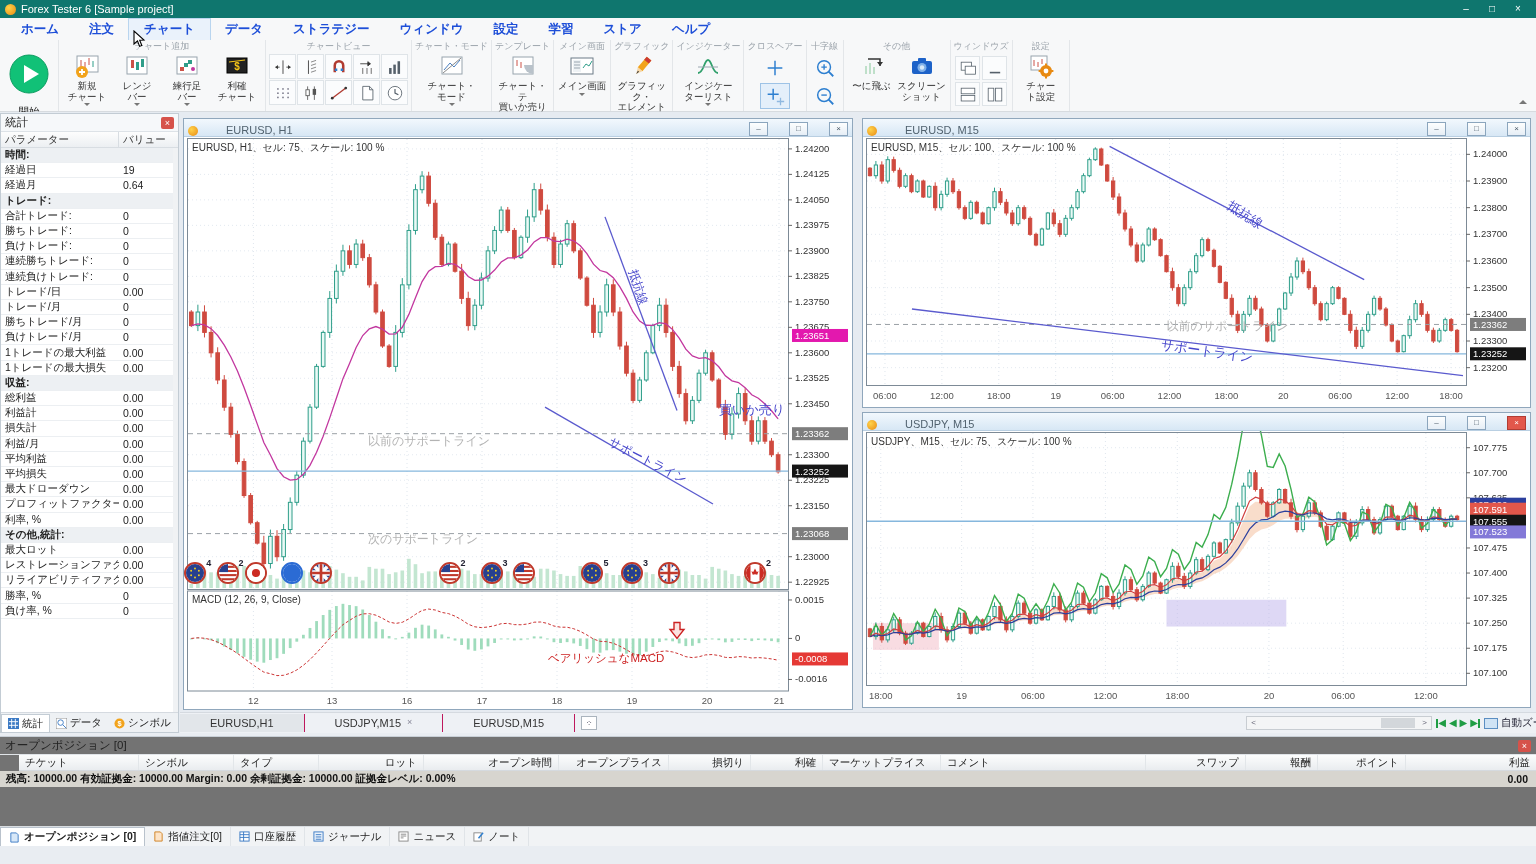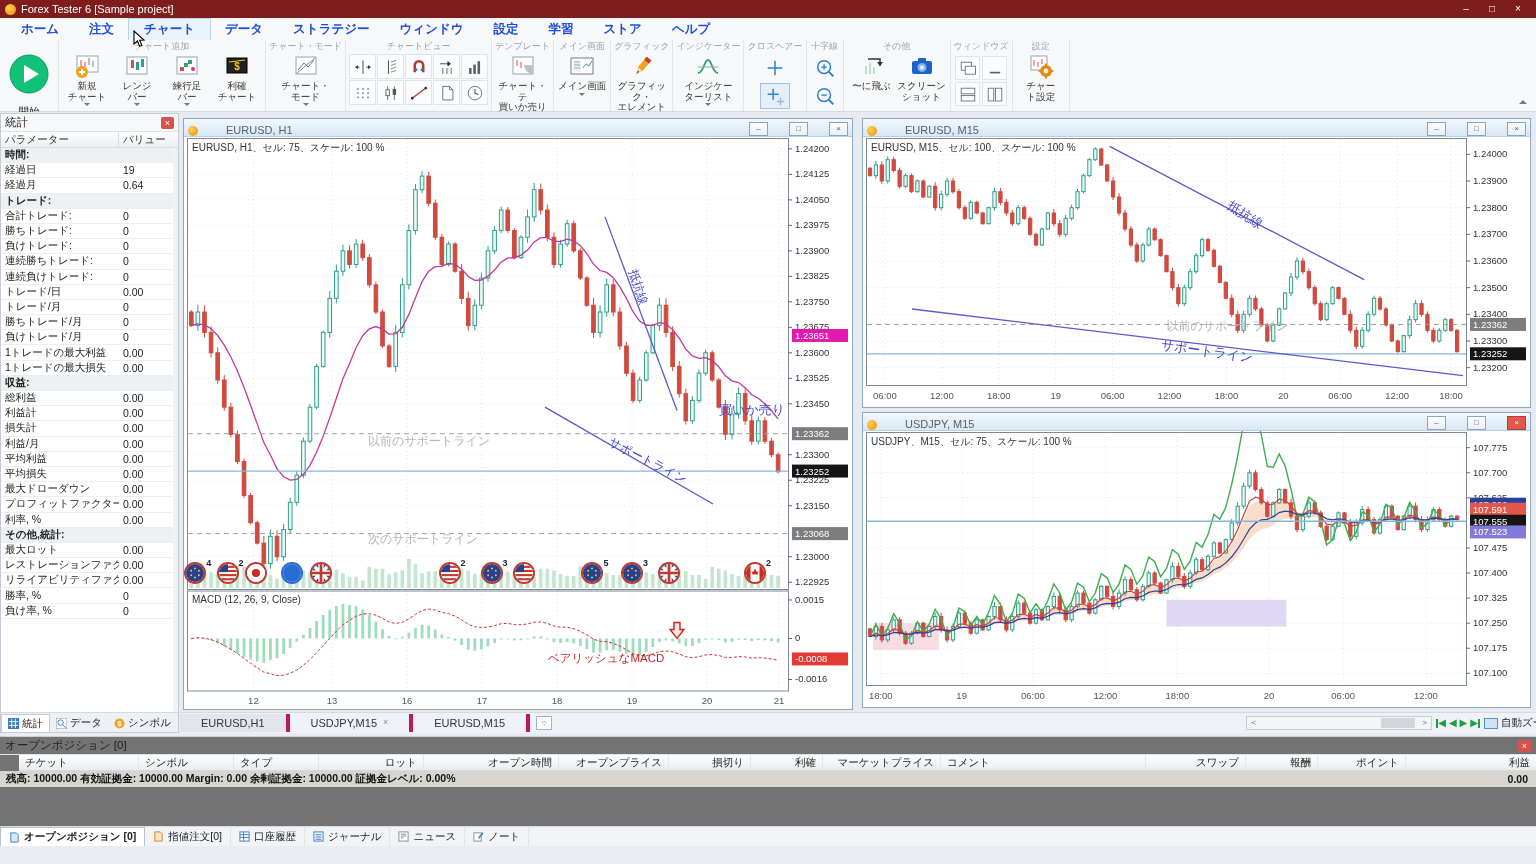--- a/index.html
+++ b/index.html
@@ -1,20 +1,20 @@
 <!DOCTYPE html>
 <html><head>
 <meta charset="utf-8">
 <style>
   html,body{margin:0;padding:0;background:#cfd6dd;}
   *{box-sizing:border-box;}
   #app{position:relative;width:1536px;height:864px;overflow:hidden;background:#e9edf2;
        font-family:"Liberation Sans","DejaVu Sans",sans-serif;font-size:12px;color:#222;}
   
-  .titlebar{height:18px;background:#7f1d1d;color:#fff;display:flex;align-items:center;padding:0 5px;font-size:11px;}
+  .titlebar{height:18px;background:#0f766e;color:#fff;display:flex;align-items:center;padding:0 5px;font-size:11px;}
   .app-ic{width:11px;height:11px;border-radius:50%;background:radial-gradient(circle at 35% 35%,#ffd24a,#e88a12);margin-right:5px;flex:none;}
   .title-text{flex:1;}
   .tb-btn{width:26px;text-align:center;font-size:10px;color:#fff;line-height:18px;}
   
   .menubar{height:22px;background:#f7f8f9;display:flex;align-items:center;padding-left:6px;position:relative;}
   .menu-item{padding:2px 15px;font-size:12.5px;color:#1d4ed8;font-weight:bold;}
   .menu-item.active{background:#eaf2fb;outline:1px solid #b9d5ef;}
   #cursor{position:absolute;left:130px;top:12px;z-index:50;}
   
   .ribbon{height:72px;background:#f7f8f9;border-bottom:1px solid #d7dbdf;display:flex;align-items:stretch;position:relative;}
@@ -60,21 +60,21 @@
           font-size:8px;line-height:12px;text-align:center;color:#4a5a68;}
   .cw-btn.closer{background:#e2574b;color:#fff;border-color:#b23c33;}
   .cw-body{position:relative;}
   .newsrow{position:absolute;left:0;top:0;width:100%;height:0;}
   .nicon{position:absolute;width:22px;height:22px;border-radius:50%;border:2px solid #c0392b;overflow:hidden;background:#fff;}
   .nicon.noring{border-color:#2b6bd4;}
   .ncount{position:absolute;font-size:9px;color:#223;font-weight:bold;}
   
   #charttabs{position:absolute;left:180px;right:0;top:600px;height:21px;background:#eef1f5;border-top:1px solid #d5dae0;
              display:flex;align-items:center;font-size:11px;color:#333;}
-  .ctab{padding:3px 21px;border-right:4px solid #be185d;display:flex;gap:6px;}
+  .ctab{padding:3px 30px;border-right:1px solid #be185d;display:flex;gap:6px;}
   .ctab.first{background:#e2e6ea;}
   .ctab .cx{color:#889;font-size:9px;}
   .expander{width:16px;height:14px;border:1px solid #aab4bd;margin-left:6px;background:#fff;display:flex;align-items:center;justify-content:center;font-size:8px;color:#667;}
   .hscroll{margin-left:auto;width:186px;height:14px;border:1px solid #c8cdd2;background:#f4f5f6;display:flex;align-items:center;position:relative;}
   .hs-arrow{width:13px;text-align:center;font-size:8px;color:#667;line-height:12px;}
   .hs-thumb{position:absolute;right:16px;width:34px;height:10px;background:#d3d7db;}
   .navbtns{display:flex;align-items:center;margin:0 4px;gap:3px;}
   .nb{color:#1f9d44;font-size:10px;line-height:14px;display:flex;align-items:center;}
   .nb .bar{width:2px;height:9px;background:#1f9d44;}
   .azoom{display:flex;align-items:center;gap:3px;overflow:hidden;width:52px;white-space:nowrap;font-size:10.5px;color:#223;}
@@ -166,31 +166,20 @@
 バー</div><div class="dn"></div></div>
           <div class="rb"><div class="ic"><svg viewBox="0 0 28 26">
                 <rect x="4" y="4" width="20" height="15" fill="#222" stroke="#000"></rect>
                 <text x="14" y="15.5" font-size="10" fill="#f5c518" text-anchor="middle" font-weight="bold">$</text>
                 <path d="M6 8 L22 6" stroke="#f5c518"></path>
               </svg></div><div>利確
 チャート</div></div>
         </div>
       </div>
       <div class="ribbon-group">
-        <div class="rg-label">チャート・モード</div>
-        <div class="rg-items">
-          <div class="rb"><div class="ic"><svg viewBox="0 0 28 26">
-                <rect x="4" y="3" width="20" height="17" fill="#fff" stroke="#98a4ae"></rect>
-                <path d="M6 16 L12 9 L16 13 L22 6" stroke="#4a7fc0" fill="none"></path>
-                <path d="M5 19 L23 4" stroke="#888"></path>
-              </svg></div><div>チャート・
-モード</div><div class="dn"></div></div>
-        </div>
-      </div>
-      <div class="ribbon-group">
         <div class="rg-label">チャートビュー</div>
         <div class="rg-grid">
           <div class="mini">
             <span style="width: 22px; height: 20px;"><svg viewBox="0 0 26 24">
                 <path d="M13 4 V20" stroke="#333"></path>
                 <path d="M9 12 L4 12 M17 12 L22 12" stroke="#333"></path>
                 <path d="M4 12 l3 -2.5 v5 Z M22 12 l-3 -2.5 v5 Z" fill="#333"></path>
               </svg></span>
           </div>
           <div class="mini">
@@ -252,20 +241,31 @@
                 <path d="M8 4 H16 L20 8 V20 H8 Z" fill="#fff" stroke="#55606a"></path>
                 <path d="M16 4 V8 H20" fill="none" stroke="#55606a"></path>
               </svg></span>
           </div>
           <div class="mini">
             <span style="width: 22px; height: 20px;"><svg viewBox="0 0 26 24">
                 <circle cx="13" cy="12" r="8" fill="#fff" stroke="#55606a"></circle>
                 <path d="M13 7 V12 L17 14" fill="none" stroke="#55606a" stroke-width="1.4"></path>
               </svg></span>
           </div>
+        </div>
+      </div>
+      <div class="ribbon-group">
+        <div class="rg-label">チャート・モード</div>
+        <div class="rg-items">
+          <div class="rb"><div class="ic"><svg viewBox="0 0 28 26">
+                <rect x="4" y="3" width="20" height="17" fill="#fff" stroke="#98a4ae"></rect>
+                <path d="M6 16 L12 9 L16 13 L22 6" stroke="#4a7fc0" fill="none"></path>
+                <path d="M5 19 L23 4" stroke="#888"></path>
+              </svg></div><div>チャート・
+モード</div><div class="dn"></div></div>
         </div>
       </div>
       <div class="ribbon-group">
         <div class="rg-label">テンプレート</div>
         <div class="rg-items">
           <div class="rb"><div class="ic"><svg viewBox="0 0 28 26">
                 <rect x="4" y="3" width="20" height="17" fill="#fff" stroke="#98a4ae"></rect>
                 <path d="M8 12 V6 M12 14 V8" stroke="#cc5248"></path>
                 <path d="M24 20 A9 9 0 0 1 15 11 L24 11 Z" fill="#b9c2ca"></path>
               </svg></div><div>チャート・テ
@@ -1724,21 +1724,21 @@
       </div>
       <div class="bp-cols">
         <div class="bp-col" style="width: 120px;">チケット</div>
         <div class="bp-col" style="width: 95px;">シンボル</div>
         <div class="bp-col" style="width: 85px;">タイプ</div>
         <div class="bp-col" style="width: 105px; text-align: right;">ロット</div>
         <div class="bp-col" style="width: 135px; text-align: right;">オープン時間</div>
         <div class="bp-col" style="width: 110px; text-align: right;">オープンプライス</div>
         <div class="bp-col" style="width: 82px; text-align: right;">損切り</div>
         <div class="bp-col" style="width: 72px; text-align: right;">利確</div>
-        <div class="bp-col" style="width: 118px; text-align: right;">マーケットプライス</div>
+        <div class="bp-col" style="width: 118px; text-align: left;">マーケットプライス</div>
         <div class="bp-col" style="width: 205px;">コメント</div>
         <div class="bp-col" style="width: 100px; text-align: right;">スワップ</div>
         <div class="bp-col" style="width: 72px; text-align: right;">報酬</div>
         <div class="bp-col" style="width: 88px; text-align: right;">ポイント</div>
         <div class="bp-col" style="flex: 1 1 0%; border-right: none; text-align: right;">利益</div>
       </div>
       <div class="bp-sum">
         <div class="left">残高: 10000.00 有効証拠金: 10000.00 Margin: 0.00 余剰証拠金: 10000.00 証拠金レベル: 0.00%</div>
         <div class="right">0.00</div>
       </div>

